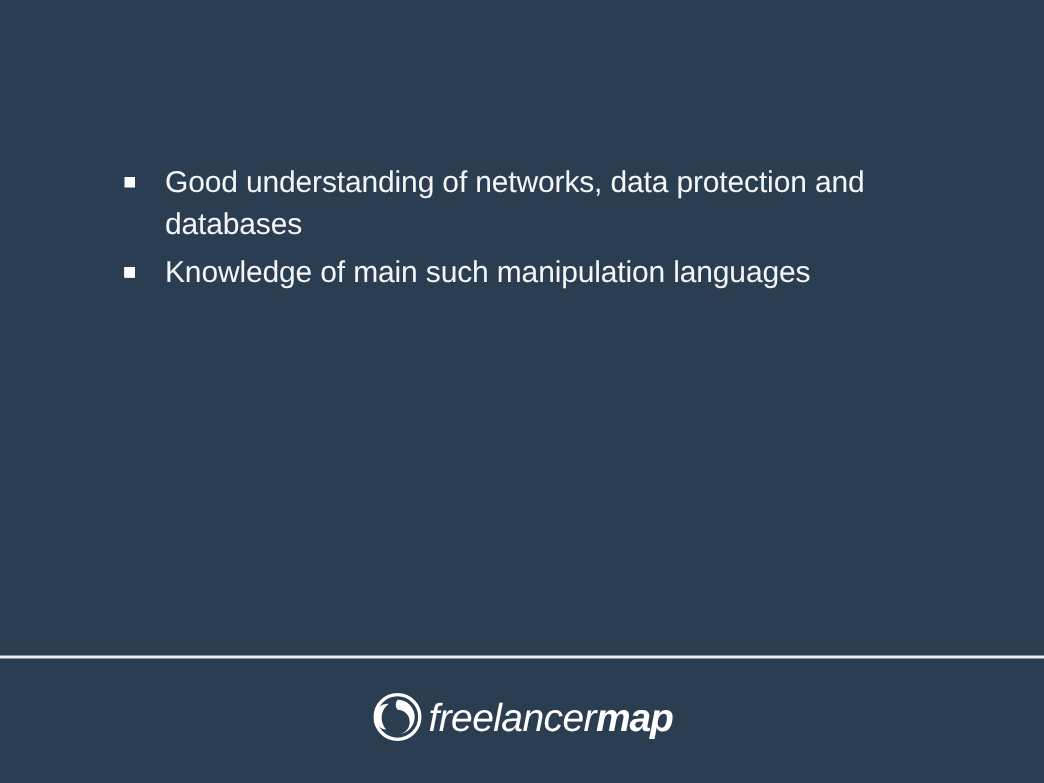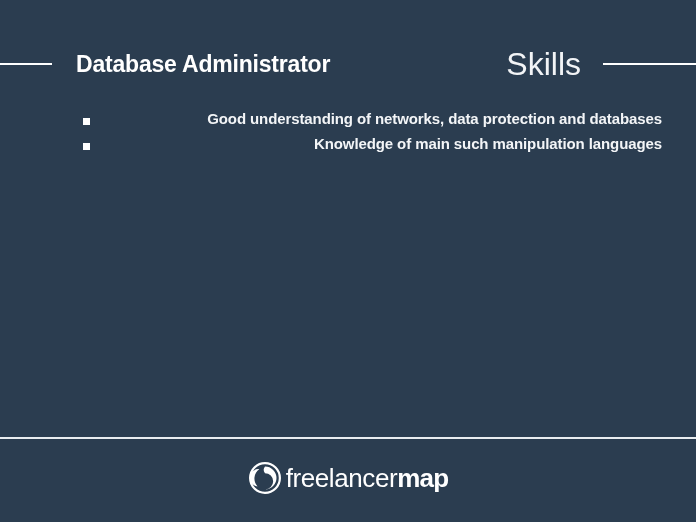--- a/index.html
+++ b/index.html
@@ -62,25 +62,24 @@
     width: 580px;
     margin: 0;
     padding: 0;
     list-style: none;
   }
   .bullet-item {
     position: relative;
     padding-left: 28px;
     margin-bottom: 4px;
     color: #f3f5f7;
-    font-size: 15px;
+    font-size: 20px;
     line-height: 1.40;
-    font-weight: 700;
+    font-weight: 400;
     letter-spacing: -0.1px;
-    text-align: right;
   }
   .bullet-marker {
     position: absolute;
     left: 1px;
     top: 10px;
     width: 7px;
     height: 7px;
     background: #ffffff;
     display: block;
   }
@@ -114,35 +113,30 @@
     margin-right: 4px;
     flex: 0 0 auto;
     display: block;
   }
   .logo-text {
     font-size: 26px;
     color: #ffffff;
     line-height: 1;
     letter-spacing: -0.4px;
     white-space: nowrap;
+    font-style: italic;
   }
   .logo-light { font-weight: 300; }
   .logo-bold  { font-weight: 800; letter-spacing: -0.8px; }
 </style>
 </head>
 <body>
 
 <div class="slide">
 
-  <div class="header">
-    <span class="rule rule-left"></span>
-    <span class="title">Database Administrator</span>
-    <span class="section-label">Skills</span>
-    <span class="rule rule-right"></span>
-  </div>
 
   <ul class="bullets">
     <li class="bullet-item">
       <span class="bullet-marker"></span>
       <span>Good understanding of networks, data protection and databases</span>
     </li>
     <li class="bullet-item">
       <span class="bullet-marker"></span>
     </li>
     <li class="bullet-item">

